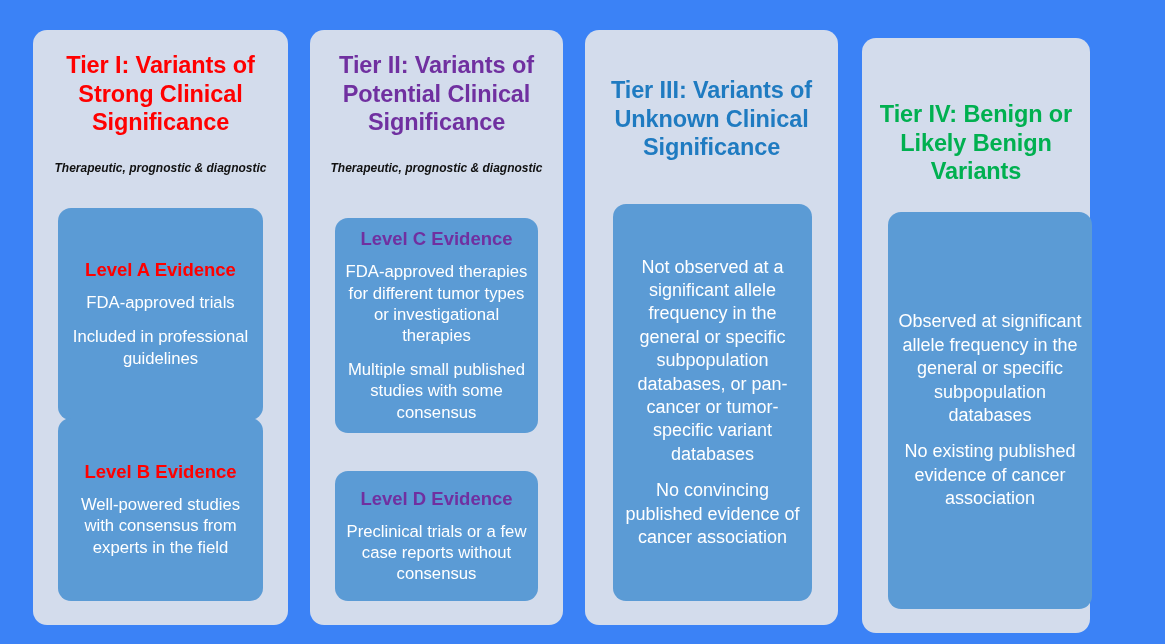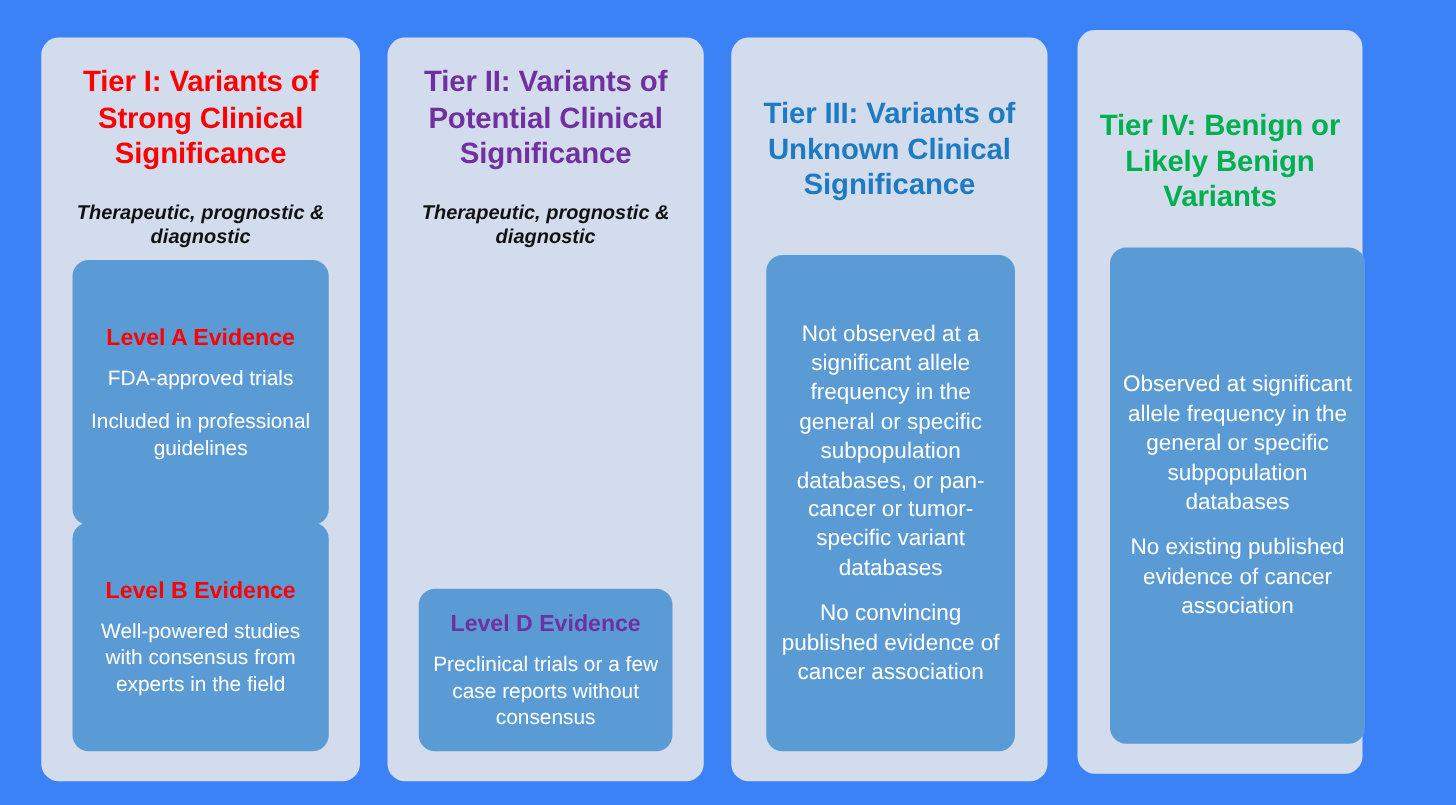--- a/index.html
+++ b/index.html
@@ -38,21 +38,21 @@
     letter-spacing: -0.1px;
   }
 
   .tier-subtitle {
     position: absolute;
     left: 8px;
     right: 8px;
     text-align: center;
     font-style: italic;
     font-weight: bold;
-    font-size: 16px;
+    font-size: 12px;
     line-height: 1.2;
     color: #111111;
   }
 
   .evidence-box {
     position: absolute;
     background: #5b9bd5;
     border-radius: 13px;
     box-sizing: border-box;
     display: flex;
@@ -102,37 +102,42 @@
     <div class="evidence-box" style="left:25px; top:388px; width:205px; height:183px;">
       <div class="level-title" style="color:#ff0000;">Level B Evidence</div>
       <p class="box-para">Well-powered studies with consensus from experts in the field</p>
     </div>
   </div>
 
   <div class="panel" style="left:310px; top:30px; width:253px; height:595px;">
     <div class="tier-title" style="top:21px; color:#7030a0;">Tier II: Variants of Potential Clinical Significance</div>
     <div class="tier-subtitle" style="top:131px;">Therapeutic, prognostic &amp; diagnostic</div>
 
+    <div class="evidence-box" style="left:25px; top:188px; width:203px; height:215px;">
+      <div class="level-title" style="color:#7030a0;">Level C Evidence</div>
+      <p class="box-para">FDA-approved therapies for different tumor types or investigational therapies</p>
+      <p class="box-para">Multiple small published studies with some consensus</p>
+    </div>
 
     <div class="evidence-box" style="left:25px; top:441px; width:203px; height:130px;">
       <div class="level-title" style="color:#7030a0;">Level D Evidence</div>
       <p class="box-para">Preclinical trials or a few case reports without consensus</p>
     </div>
   </div>
 
   <div class="panel" style="left:585px; top:30px; width:253px; height:595px;">
     <div class="tier-title" style="top:46px; color:#1f7bc1;">Tier III: Variants of Unknown Clinical Significance</div>
 
     <div class="evidence-box" style="left:28px; top:174px; width:199px; height:397px;">
       <p class="box-para big">Not observed at a significant allele frequency in the general or specific subpopulation databases, or pan-cancer or tumor-specific variant databases</p>
       <p class="box-para big">No convincing published evidence of cancer association</p>
     </div>
   </div>
 
-  <div class="panel" style="left:862px; top:24px; width:228px; height:595px;">
+  <div class="panel" style="left:862px; top:38px; width:228px; height:595px;">
     <div class="tier-title" style="top:62px; color:#00b050;">Tier IV: Benign or Likely Benign Variants</div>
 
     <div class="evidence-box" style="left:26px; top:174px; width:204px; height:397px;">
       <p class="box-para big">Observed at significant allele frequency in the general or specific subpopulation databases</p>
       <p class="box-para big">No existing published evidence of cancer association</p>
     </div>
   </div>
 
 </div>
 

